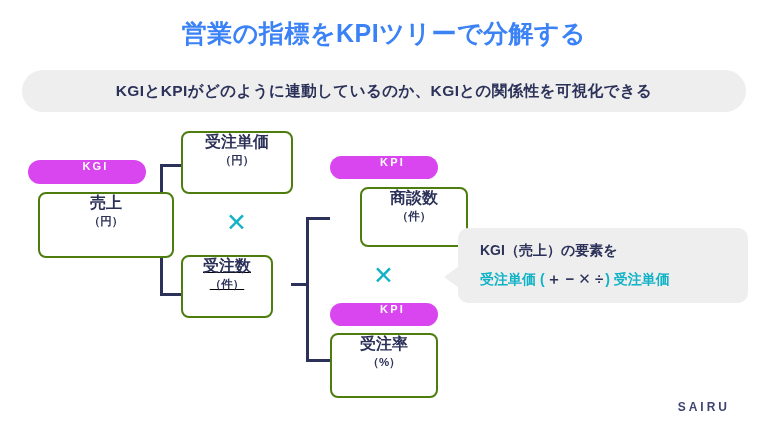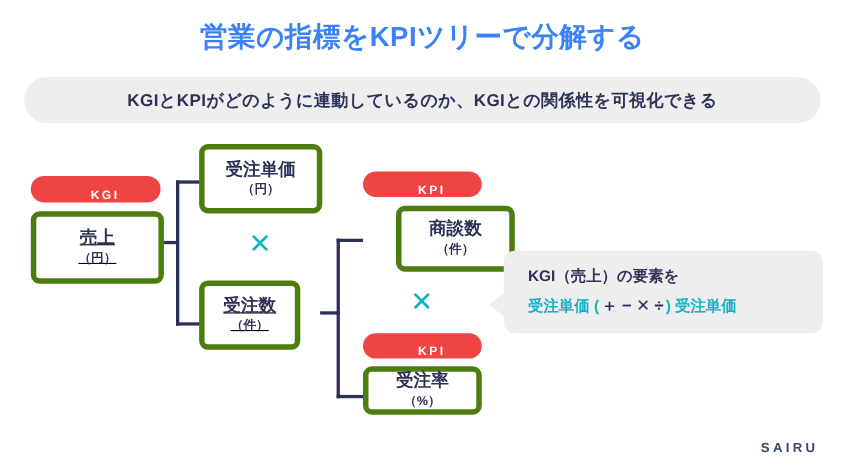--- a/index.html
+++ b/index.html
@@ -39,49 +39,48 @@
     font-size: 15.5px;
     font-weight: bold;
     color: #2b3158;
     letter-spacing: 0.4px;
     text-align: center;
   }
 
   
   .metric-box {
     position: absolute;
-    border: 5px solid #4d7c0f;
+    border: 2px solid #4d7c0f;
     border-radius: 8px;
     background: #ffffff;
     display: flex;
     flex-direction: column;
     align-items: center;
-    justify-content: center;
     z-index: 4;
   }
   .metric-name {
     font-size: 16px;
     font-weight: bold;
     color: #2b3158;
     line-height: 1.1;
   }
   .metric-unit {
     font-size: 11.5px;
     font-weight: bold;
     color: #2b3158;
     margin-top: 3px;
     line-height: 1.1;
   }
 
   
   .tag-pill {
     position: absolute;
-    background: #ef4444;
+    background: #d946ef;
     border-radius: 12px;
-    display: flex; align-items: flex-end; justify-content: center;
+    display: flex; align-items: flex-start; justify-content: center;
     z-index: 5;
     padding-left: 17px;
   }
   .tag-label {
     font-size: 11px;
     font-weight: bold;
     color: #ffffff;
     letter-spacing: 2.2px;
   }
 
@@ -134,21 +133,21 @@
   #callout-line-3 { top: 71px; }
   .op-sym {
     color: #2b3158;
     font-size: 15px;
     padding: 0 2px;
   }
 
   
   #logo {
     position: absolute;
-    right: 24px; bottom: 18px;
+    right: 38px; bottom: 18px;
     font-size: 12px;
     font-weight: bold;
     color: #3d4470;
     letter-spacing: 3px;
   }
 </style>
 </head>
 <body>
 
 <div id="slide">
@@ -171,21 +170,21 @@
 
   <div class="conn" style="left:306px; top:217px; width:3px; height:145px;"></div>
 
   <div class="conn" style="left:306px; top:217px; width:24px; height:3px;"></div>
 
   <div class="conn" style="left:306px; top:359px; width:24px; height:3px;"></div>
 
   <div class="tag-pill" style="left:28px; top:160px; width:118px; height:24px;">
     <span class="tag-label">KGI</span>
   </div>
-  <div class="metric-box" style="left:28px; top:192px; width:121px; height:66px;text-decoration:underline;">
+  <div class="metric-box" style="left:38px; top:192px; width:136px; height:66px;">
     <span class="metric-name">売上</span>
     <span class="metric-unit">（円）</span>
   </div>
 
   <div class="metric-box" style="left:181px; top:131px; width:112px; height:63px;">
     <span class="metric-name">受注単価</span>
     <span class="metric-unit">（円）</span>
   </div>
 
   <div class="operator" style="left:226px; top:210px;">✕</div>
@@ -201,21 +200,21 @@
   <div class="metric-box" style="left:330px; top:187px; width:108px; height:60px;margin-left:30px;">
     <span class="metric-name">商談数</span>
     <span class="metric-unit">（件）</span>
   </div>
 
   <div class="operator" style="left:373px; top:263px;">✕</div>
 
   <div class="tag-pill" style="left:330px; top:303px; width:108px; height:23px;">
     <span class="tag-label">KPI</span>
   </div>
-  <div class="metric-box" style="left:330px; top:333px; width:108px; height:44px;">
+  <div class="metric-box" style="left:330px; top:333px; width:108px; height:65px;">
     <span class="metric-name">受注率</span>
     <span class="metric-unit">（%）</span>
   </div>
 
   <div id="callout-arrow"></div>
   <div id="callout">
     <div class="callout-line" id="callout-line-1">KGI（売上）の要素を</div>
     <div class="callout-line" id="callout-line-2">
       <span>受注単価 (</span><span class="op-sym">＋</span><span class="op-sym">−</span><span class="op-sym">✕</span><span class="op-sym">÷</span><span>) 受注単価</span>
     </div>

